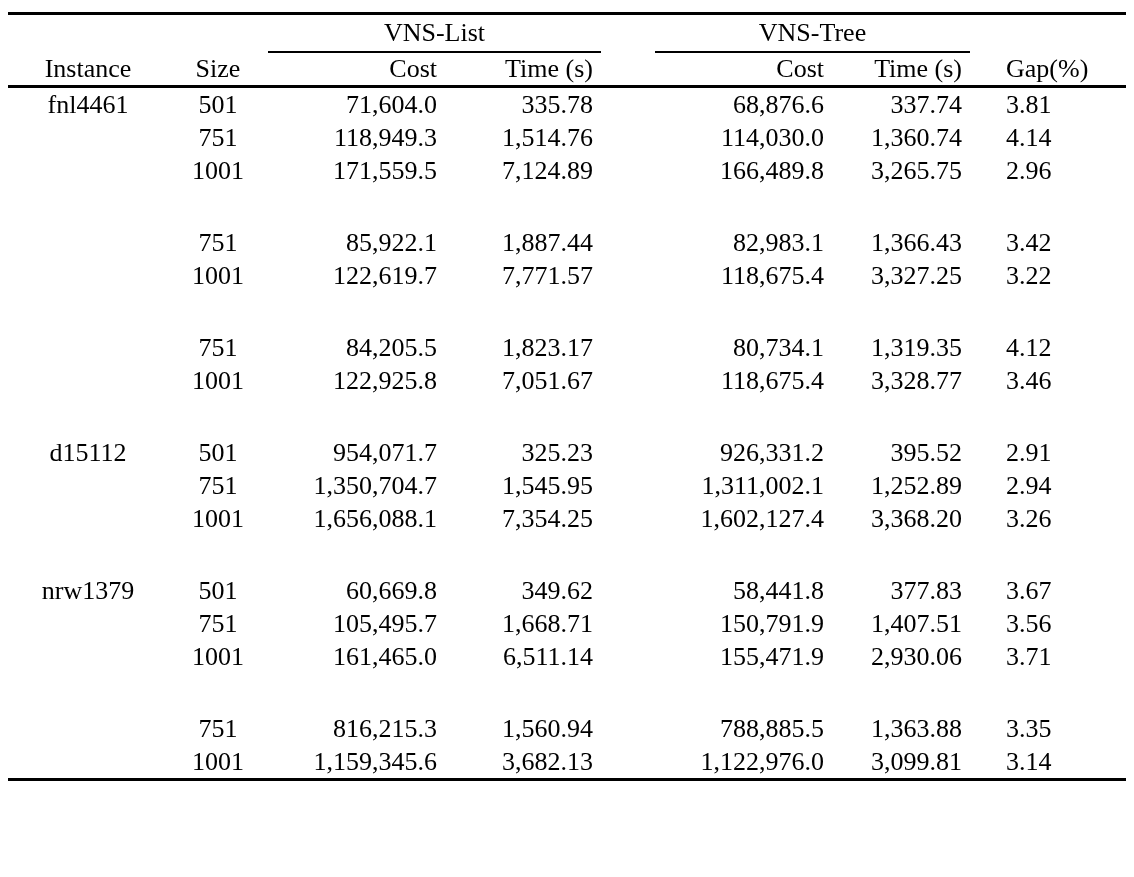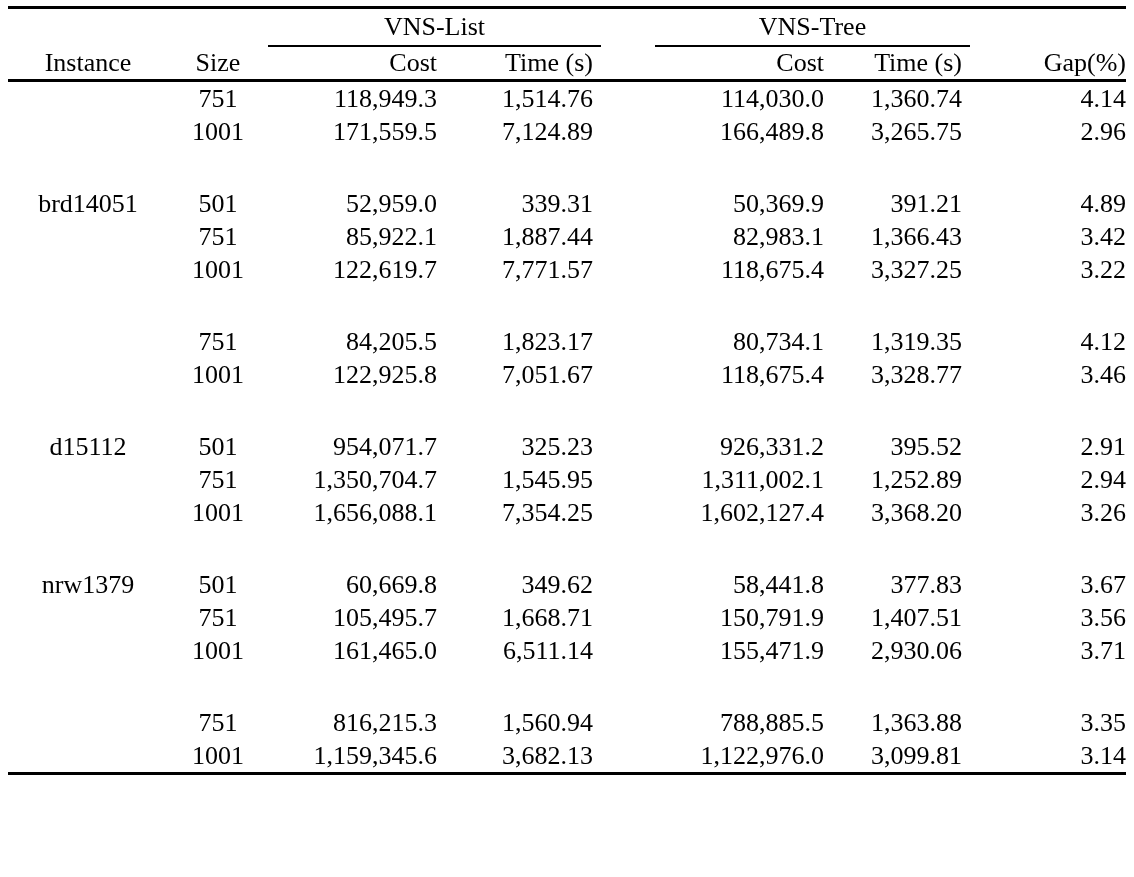--- a/index.html
+++ b/index.html
@@ -5,21 +5,21 @@
   html, body {
     margin: 0;
     padding: 0;
     background: #ffffff;
   }
   .page {
     width: 1134px;
     height: 877px;
     background: #ffffff;
     box-sizing: border-box;
-    padding: 6px 8px 0 8px;
+    padding: 12px 8px 0 8px;
     font-family: "Liberation Serif", "DejaVu Serif", serif;
     color: #000000;
     overflow: hidden;
   }
   table.results-table {
     border-collapse: collapse;
     table-layout: fixed;
     width: 1118px;
     border-top: 3px solid #000000;
     border-bottom: 3px solid #000000;
@@ -47,21 +47,21 @@
   }
   tbody td {
     height: 33px;
     vertical-align: middle;
   }
   tr.group-gap-row td {
     height: 39px;
   }
   .c { text-align: center; margin-top: 28px; }
   .r { text-align: right; padding-right: 8px; }
-  .gap { text-align: right; padding-left: 36px; margin-top: 44px; }
+  .gap { text-align: left; padding-left: 36px; margin-top: 44px; }
 </style>
 </head>
 <body>
 
 <div class="page">
   <table class="results-table">
     <colgroup>
       <col style="width:160px">
       <col style="width:100px">
       <col style="width:177px">
@@ -86,20 +86,30 @@
         <th class="r">Cost</th>
         <th class="r">Time (s)</th>
         <td></td>
         <th class="r">Cost</th>
         <th class="r">Time (s)</th>
         <th class="gap">Gap(%)</th>
       </tr>
     </thead>
     <tbody id="table-body">
         <tr>
+          <td class="c">fnl4461</td>
+          <td class="c">501</td>
+          <td class="r">71,604.0</td>
+          <td class="r">335.78</td>
+          <td></td>
+          <td class="r">68,876.6</td>
+          <td class="r">337.74</td>
+          <td class="gap">3.81</td>
+        </tr>
+        <tr>
           <td class="c"></td>
           <td class="c">751</td>
           <td class="r">118,949.3</td>
           <td class="r">1,514.76</td>
           <td></td>
           <td class="r">114,030.0</td>
           <td class="r">1,360.74</td>
           <td class="gap">4.14</td>
         </tr>
         <tr>
@@ -107,30 +117,20 @@
           <td class="c">1001</td>
           <td class="r">171,559.5</td>
           <td class="r">7,124.89</td>
           <td></td>
           <td class="r">166,489.8</td>
           <td class="r">3,265.75</td>
           <td class="gap">2.96</td>
         </tr>
         <tr class="group-gap-row">
           <td colspan="8"></td>
-        </tr>
-        <tr>
-          <td class="c">brd14051</td>
-          <td class="c">501</td>
-          <td class="r">52,959.0</td>
-          <td class="r">339.31</td>
-          <td></td>
-          <td class="r">50,369.9</td>
-          <td class="r">391.21</td>
-          <td class="gap">4.89</td>
         </tr>
         <tr>
           <td class="c"></td>
           <td class="c">751</td>
           <td class="r">85,922.1</td>
           <td class="r">1,887.44</td>
           <td></td>
           <td class="r">82,983.1</td>
           <td class="r">1,366.43</td>
           <td class="gap">3.42</td>

